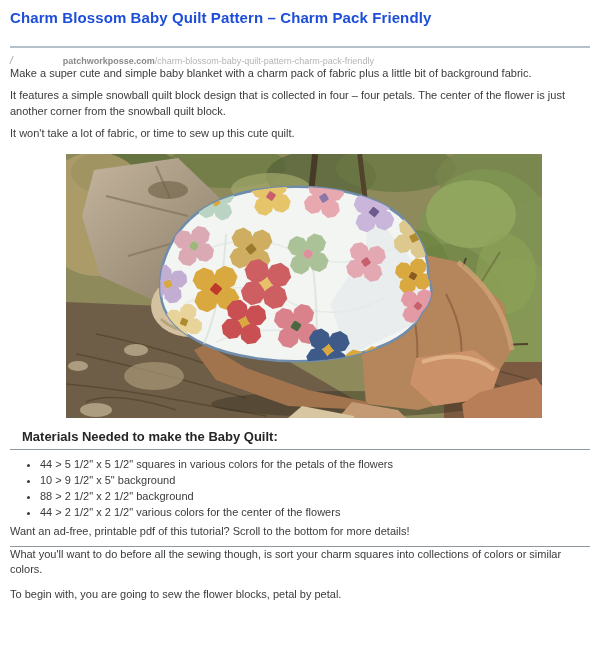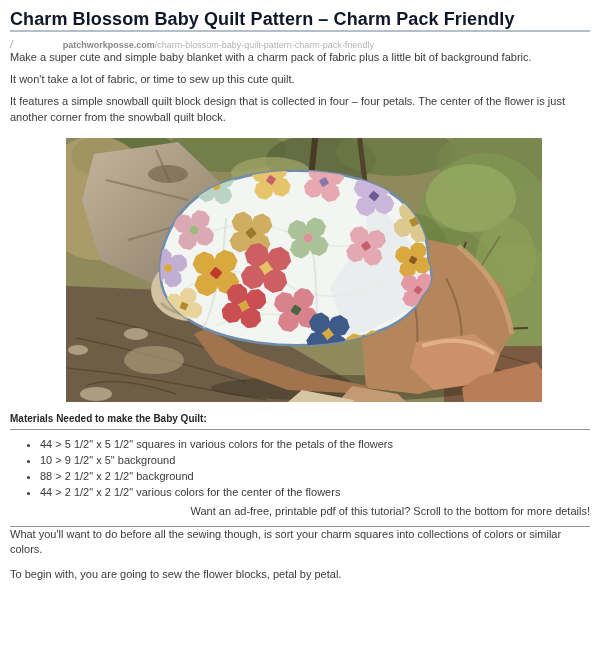--- a/index.html
+++ b/index.html
@@ -3,54 +3,54 @@
 <meta charset="utf-8">
 <style>
   html,body{margin:0;padding:0;}
   body{
     width:600px;height:647px;background:#ffffff;overflow:hidden;
     font-family:"Liberation Sans","DejaVu Sans",sans-serif;
     -webkit-font-smoothing:antialiased;
   }
   .wrap{padding:0 10px;}
   .page-title{
-    font-size:18px;font-weight:bold;color:#0f172a;
-    margin:9px 0 0;letter-spacing:.1px;
+    font-size:15px;font-weight:bold;color:#1d4ed8;
+    margin:9px 0 20px;letter-spacing:.1px;
   }
   .title-rule{border:0;border-top:2px solid #b4bfc9;margin:0;}
   .breadcrumb{margin:7px 0 0;font-size:9px;color:#b4b4b4;}
   .breadcrumb .slash{color:#9a9a9a;font-style:italic;margin-right:5px;font-size:10px;}
   .breadcrumb .domain{color:#898989;font-weight:bold;padding-left:45px;}
   p.body-text{font-size:11px;color:#3b3b3b;line-height:1.45;margin:0 0 6px;}
   .intro p.body-text:first-child{}
   .howto p.body-text{margin:0 0 9px;}
   .photo-figure{margin:12px 0 10px 56px;width:476px;height:264px;line-height:0;}
   .photo-figure svg{display:block;}
-  h2.section-heading{font-size:10px;font-weight:bold;color:#262626;margin:11px 0 5px;}
+  h2.section-heading{font-size:13px;font-weight:bold;color:#262626;margin:11px 12px 5px;}
   .section-rule{border:0;border-top:1px solid #8f979e;margin:0;}
   ul.materials-list{margin:7px 0 4px;padding-left:30px;}
   ul.materials-list li{
     font-size:11px;color:#3b3b3b;line-height:1.36;margin:0 0 1px;
   }
-  .note{margin:0 0 6px;text-align:right;}
+  .note{margin:0 0 6px;}
 </style>
 </head>
 <body>
 
 <div class="wrap">
 
   <h1 class="page-title">Charm Blossom Baby Quilt Pattern – Charm Pack Friendly</h1>
   <hr class="title-rule">
 
   <p class="breadcrumb"><span class="slash">/</span><span class="domain">patchworkposse.com</span><span>/charm-blossom-baby-quilt-pattern-charm-pack-friendly</span></p>
 
   <div class="intro">
     <p class="body-text">Make a super cute and simple baby blanket with a charm pack of fabric plus a little bit of background fabric.</p>
+    <p class="body-text">It features a simple snowball quilt block design that is collected in four – four petals. The center of the flower is just another corner from the snowball quilt block.</p>
     <p class="body-text">It won't take a lot of fabric, or time to sew up this cute quilt.</p>
-    <p class="body-text">It features a simple snowball quilt block design that is collected in four – four petals. The center of the flower is just another corner from the snowball quilt block.</p>
   </div>
 
   <figure class="photo-figure" role="img" aria-label="Flower baby quilt draped over a large rock outdoors among bushes and smaller rocks">
     <svg width="476" height="264" viewBox="0 0 476 264" xmlns="http://www.w3.org/2000/svg">
       <defs>
         <path id="petal" d="M0,-11 L7.5,-7.5 L11,0 L7.5,7.5 L0,11 L-7.5,7.5 L-11,0 L-7.5,-7.5 Z"></path>
         <g id="blossom">
           <use href="#petal" x="-9.5" y="-9.5"></use>
           <use href="#petal" x="9.5" y="-9.5"></use>
           <use href="#petal" x="-9.5" y="9.5"></use>

